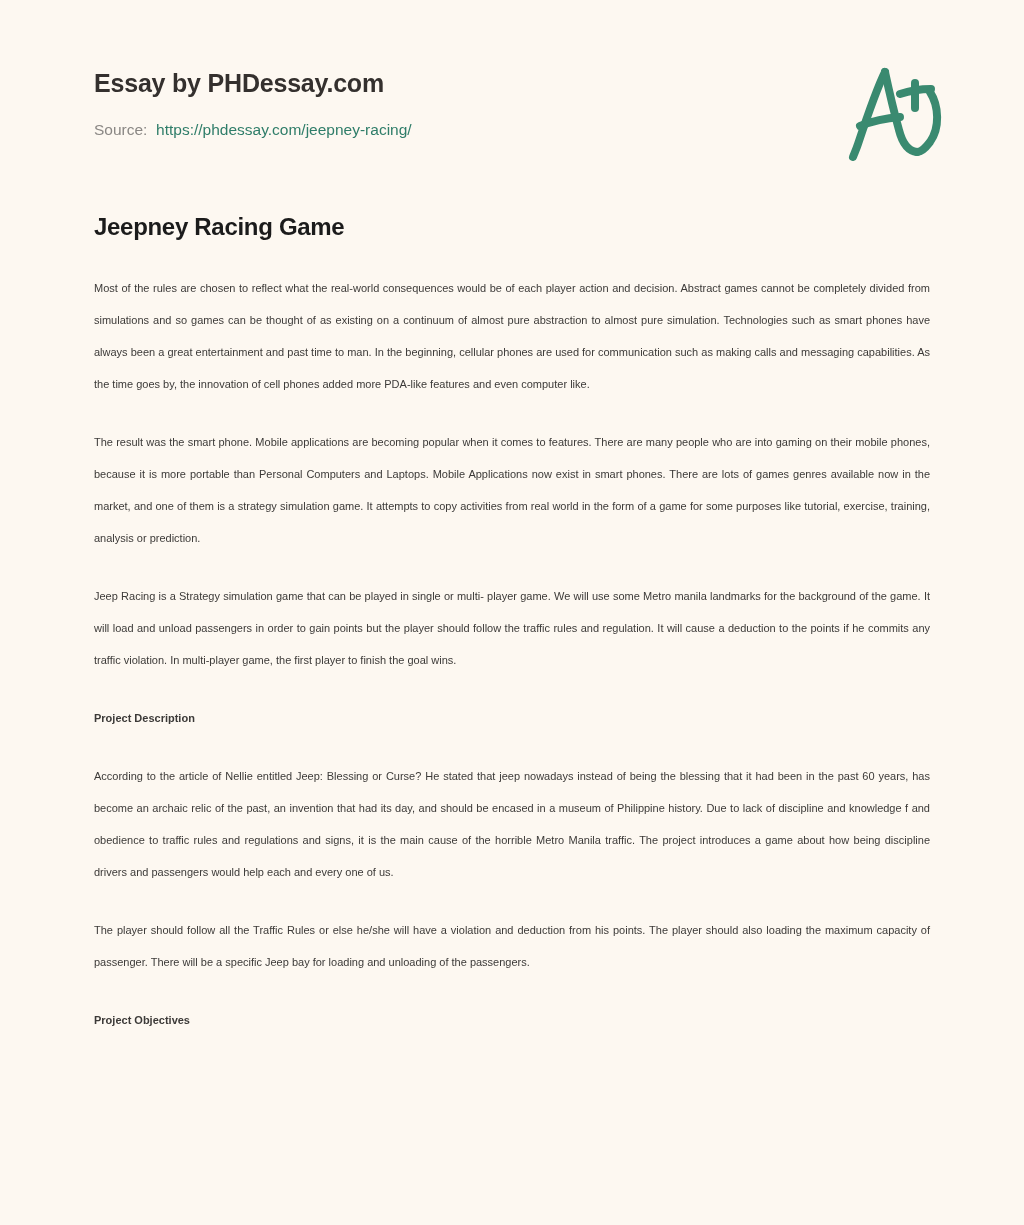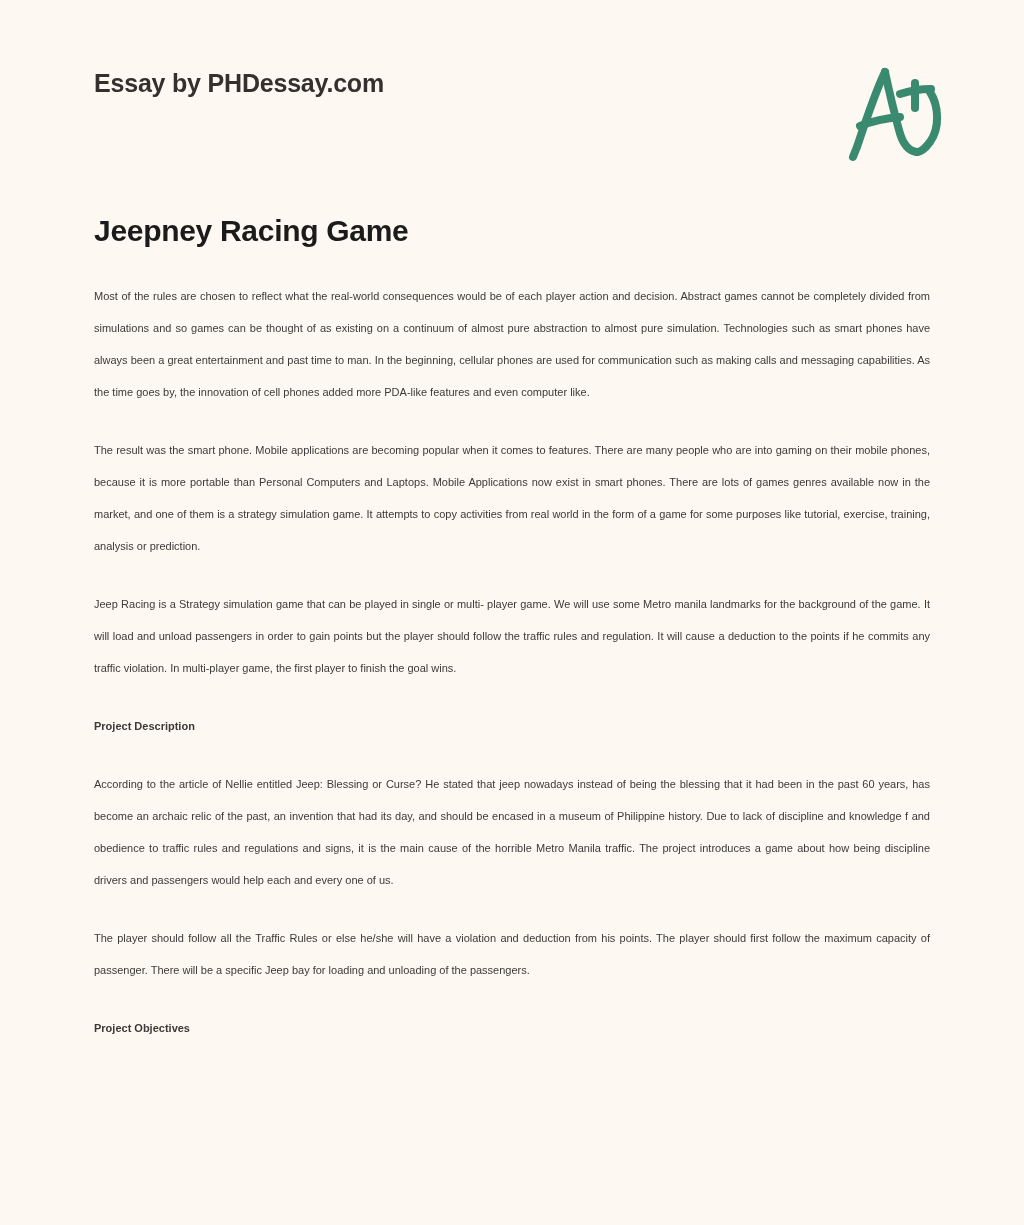--- a/index.html
+++ b/index.html
@@ -72,21 +72,21 @@
     height: 105px;
   }
 
   
   .article {
     padding: 0 94px;
     box-sizing: border-box;
   }
 
   .article-title {
-    font-size: 30px;
+    font-size: 24px;
     font-weight: bold;
     color: #1b1b1b;
     margin: 32px 0 0 0;
     line-height: 1.25;
     letter-spacing: -0.3px;
   }
 
   .body-block {
     margin-top: 30px;
   }
@@ -110,20 +110,24 @@
   }
 </style>
 </head>
 <body>
 
 <div class="page">
 
   <div class="header">
     <h1 class="brand-title">Essay by PHDessay.com</h1>
 
+    <div class="source-line">
+      <span class="source-label">Source:</span>
+      <span>&nbsp;</span><a class="source-url" href="#">https://phdessay.com/jeepney-racing/</a>
+    </div>
 
     <div class="logo">
       <svg viewBox="0 0 110 105" xmlns="http://www.w3.org/2000/svg">
         <g fill="none" stroke="#3a8a70" stroke-linecap="round" stroke-linejoin="round">
 
           <path d="M47 14 C42 24 30 56 20 86 C18 92 16 96 15 99" stroke-width="8"></path>
 
           <path d="M47 14 C50 28 56 54 61 72 C64 84 70 93 79 94" stroke-width="8"></path>
 
           <path d="M22 68 C32 64 49 60 62 59" stroke-width="8"></path>
@@ -140,18 +144,18 @@
 
   <div class="article">
     <h2 class="article-title">Jeepney Racing Game</h2>
 
     <div class="body-block" id="paragraphs">
         <p class="para">Most of the rules are chosen to reflect what the real-world consequences would be of each player action and decision. Abstract games cannot be completely divided from simulations and so games can be thought of as existing on a continuum of almost pure abstraction to almost pure simulation. Technologies such as smart phones have always been a great entertainment and past time to man. In the beginning, cellular phones are used for communication such as making calls and messaging capabilities. As the time goes by, the innovation of cell phones added more PDA-like features and even computer like.</p>
         <p class="para">The result was the smart phone. Mobile applications are becoming popular when it comes to features. There are many people who are into gaming on their mobile phones, because it is more portable than Personal Computers and Laptops. Mobile Applications now exist in smart phones. There are lots of games genres available now in the market, and one of them is a strategy simulation game. It attempts to copy activities from real world in the form of a game for some purposes like tutorial, exercise, training, analysis or prediction.</p>
         <p class="para">Jeep Racing is a Strategy simulation game that can be played in single or multi- player game. We will use some Metro manila landmarks for the background of the game. It will load and unload passengers in order to gain points but the player should follow the traffic rules and regulation. It will cause a deduction to the points if he commits any traffic violation. In multi-player game, the first player to finish the goal wins.</p>
         <p class="para heading-para">Project Description</p>
         <p class="para">According to the article of Nellie entitled Jeep: Blessing or Curse? He stated that jeep nowadays instead of being the blessing that it had been in the past 60 years, has become an archaic relic of the past, an invention that had its day, and should be encased in a museum of Philippine history. Due to lack of discipline and knowledge f and obedience to traffic rules and regulations and signs, it is the main cause of the horrible Metro Manila traffic. The project introduces a game about how being discipline drivers and passengers would help each and every one of us.</p>
-        <p class="para">The player should follow all the Traffic Rules or else he/she will have a violation and deduction from his points. The player should first follow the maximum capacity of passenger. There will be a specific Jeep bay for loading and unloading of the passengers.</p>
+        <p class="para">The player should follow all the Traffic Rules or else he/she will have a violation and deduction from his points. The player should also loading the maximum capacity of passenger. There will be a specific Jeep bay for loading and unloading of the passengers.</p>
         <p class="para heading-para">Project Objectives</p>
       </div>
   </div>
 
 </div>
 
 </body></html>

